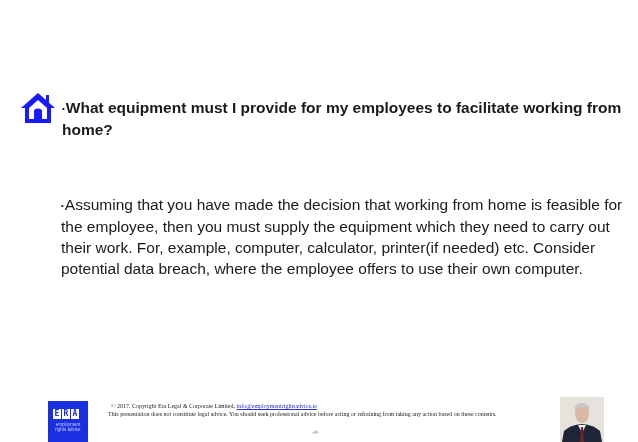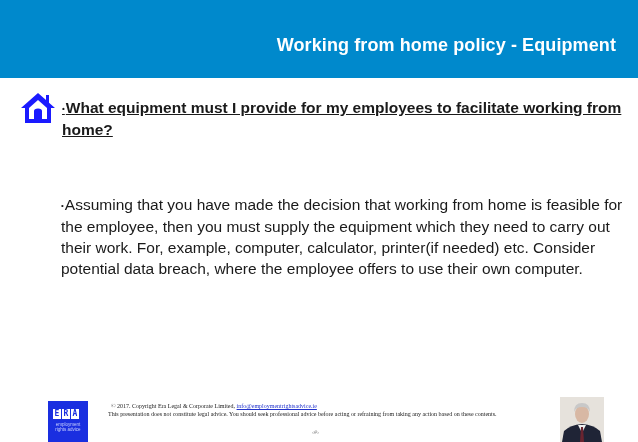--- a/index.html
+++ b/index.html
@@ -44,21 +44,20 @@
     }
     .question {
       position: absolute;
       left: 62px;
       top: 97px;
       width: 560px;
       font-weight: bold;
       font-size: 15.5px;
       line-height: 21px;
       color: #1a1a1a;
-      text-decoration: underline;
     }
     .bullet {
       font-size: 8px;
       vertical-align: 2px;
       margin-right: 1px;
     }
     .answer {
       position: absolute;
       left: 61px;
       top: 167px;
@@ -137,23 +136,20 @@
       height: 45px;
       background: #e8e4de;
       overflow: hidden;
     }
   </style>
 </head>
 <body>
 
 <div class="slide">
 
-  <div class="header-bar">
-    <div class="header-title">Working from home policy - Equipment</div>
-  </div>
 
   <svg class="home-icon" viewBox="0 0 38 34">
     <path d="M19 2 L2 17 L6 17 L6 32 L32 32 L32 17 L36 17 L30 11.7 L30 4 L27 4 L27 9 Z" fill="#1a1aff"></path>
     <path d="M19 9 L10 17 L10 28 L28 28 L28 17 Z" fill="#ffffff"></path>
     <path d="M15 28 L15 20 Q15 17.5 19 17.5 Q23 17.5 23 20 L23 28 Z" fill="#1a1aff"></path>
   </svg>
 
   <div class="question">
     <span class="bullet">•</span><span>What equipment must I provide for my employees to facilitate working from home?</span>
   </div>

